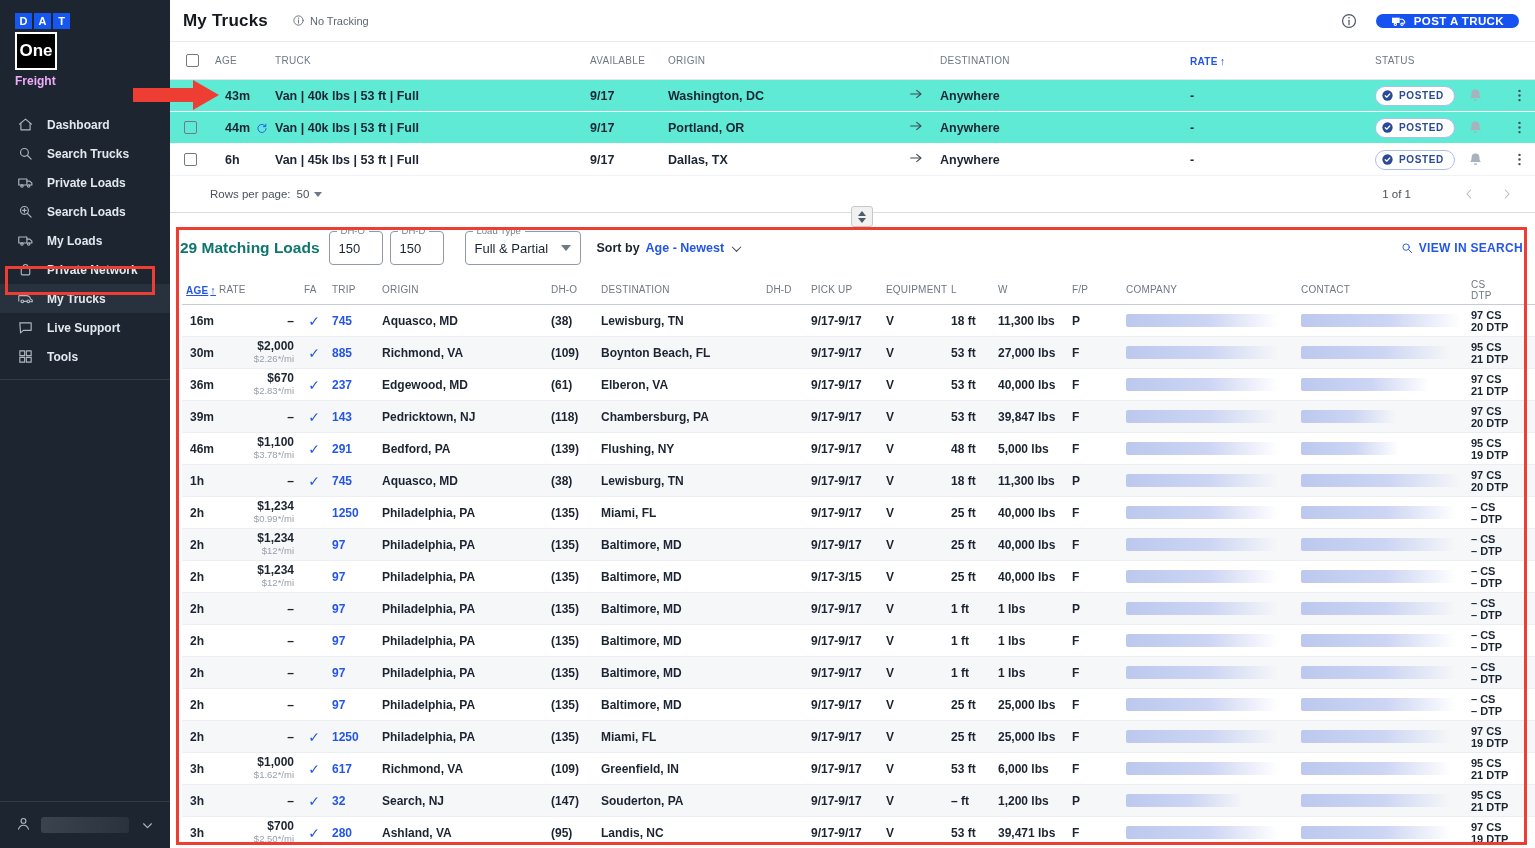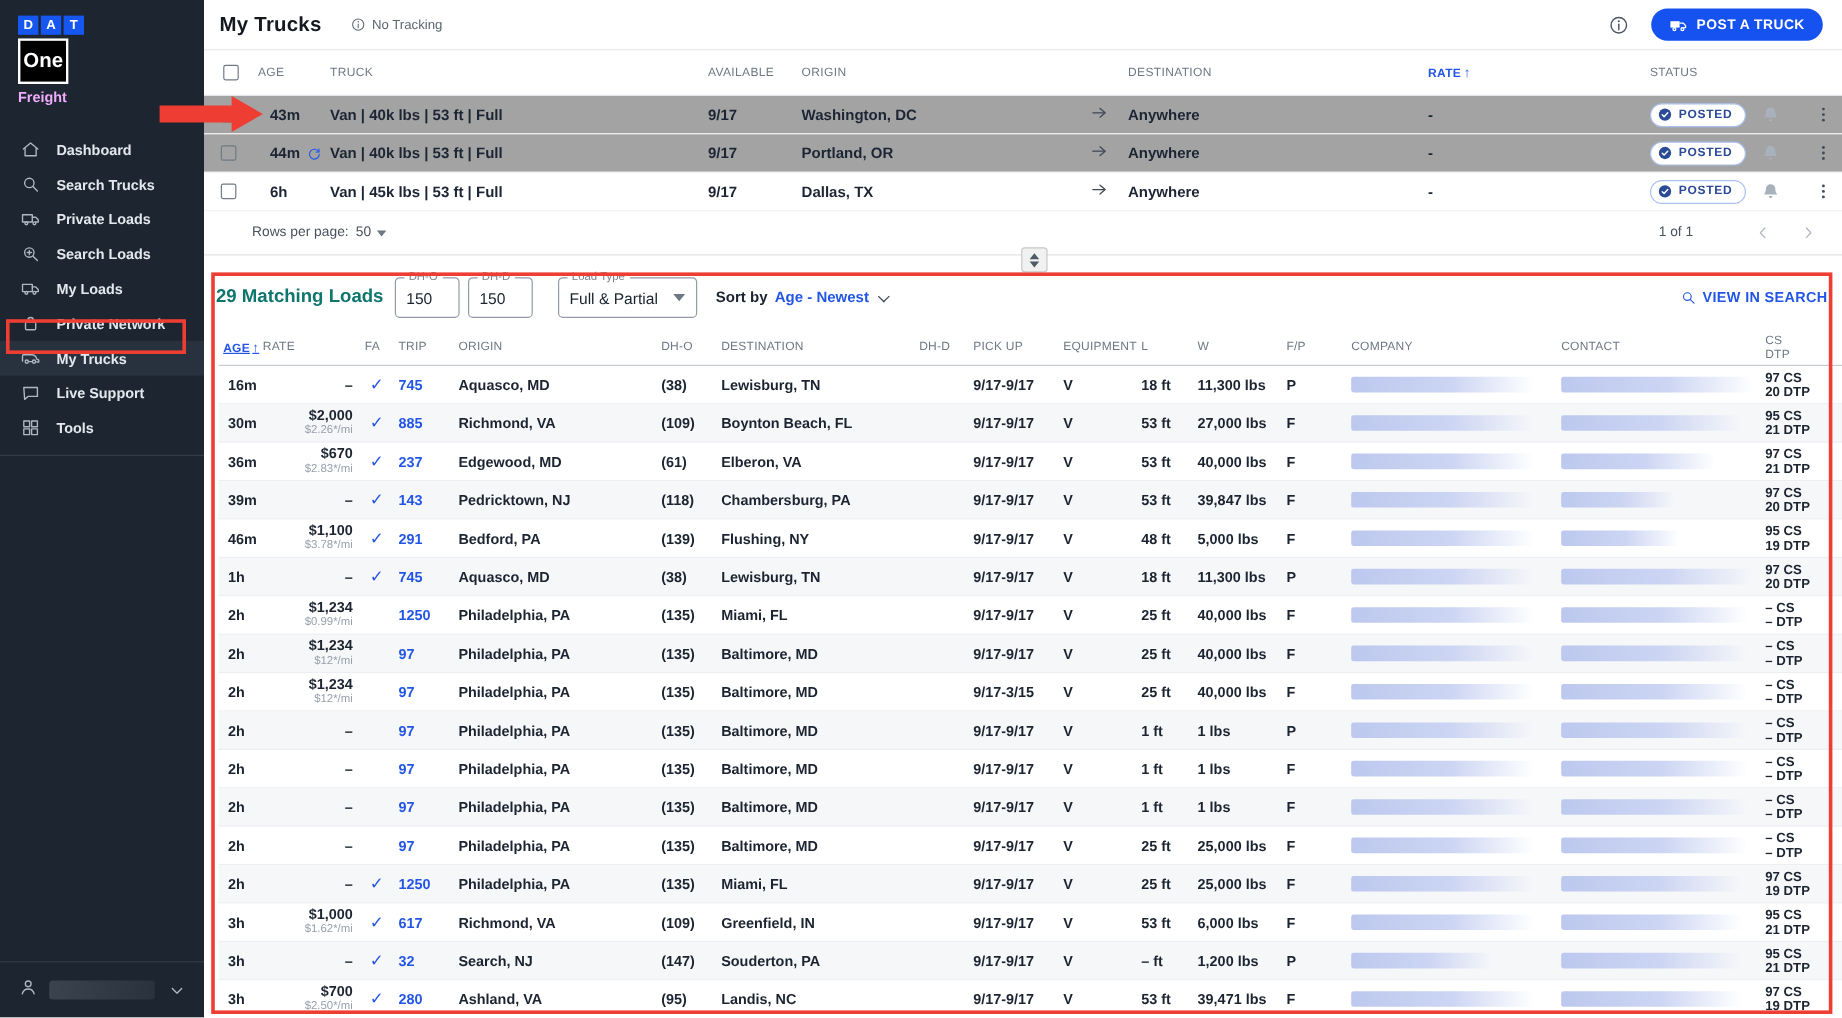--- a/index.html
+++ b/index.html
@@ -30,34 +30,34 @@
   .user-chev { margin-left:auto; width:14px; height:14px; color:#cfd6dd; }
 
   
   .main { position:absolute; left:170px; top:0; width:1365px; height:848px; background:#fff; overflow:hidden; }
   .topbar { height:42px; border-bottom:1px solid #e7e9ed; display:flex; align-items:center; padding:0 16px 0 13px; }
   .page-title { font-size:17px; font-weight:800; color:#14191f; margin:0; letter-spacing:.2px; }
   .no-tracking { display:flex; align-items:center; gap:5px; margin-left:24px; color:#5d6670; font-size:11px; }
   .no-tracking .svgi { width:13px; height:13px; color:#5d6670; }
   .topbar-spacer { flex:1; }
   .topbar-info { width:18px; height:18px; color:#4b5563; margin-right:18px; cursor:pointer; }
-  .post-truck-btn { height:27px; border:none; border-radius:14px; background:#1652f0; color:#fff;
+  .post-truck-btn { height:14px; border:none; border-radius:14px; background:#1652f0; color:#fff;
     font-family:inherit; font-size:11.5px; font-weight:700; letter-spacing:.4px; padding:0 15px;
     display:flex; align-items:center; gap:7px; cursor:pointer; }
   .post-truck-btn .svgi { width:16px; height:16px; color:#fff; }
 
   
   .trucks-head, .truck-row { display:grid;
     grid-template-columns:40px 60px 315px 78px 240px 32px 250px 185px 86px 34px 12px 30px; align-items:center; }
   .trucks-head { height:38px; color:#6e7884; font-size:10px; letter-spacing:.3px; border-bottom:1px solid #e3e6ea; }
   .trucks-head .hc { padding-left:5px; }
   .hc-rate { color:#2356e6; font-weight:700; }
   .sort-arrow { color:#2356e6; font-weight:700; font-size:11px; margin-left:2px; }
   .truck-row { height:32px; border-bottom:1px solid #f0f2f6; background:#fff; }
-  .truck-row.hl { background:#a3a3a3; border-bottom:1px solid #fff; }
+  .truck-row.hl { background:#5eead4; border-bottom:1px solid #fff; }
   .tc { padding-left:5px; font-size:12.5px; font-weight:700; color:#1c2533; }
   .tc-check, .hc-check { display:flex; justify-content:center; padding-left:0; }
   .cbx { width:13px; height:13px; border:1.6px solid #717a85; border-radius:2px; background:transparent; cursor:pointer; }
   .tc-age { display:flex; align-items:center; gap:5px; padding-left:15px; }
   .hc-age { padding-left:15px; }
   .refresh-ic { width:14px; height:14px; color:#2356e6; }
   .tc-arrow { color:#3e4754; }
   .tc-arrow .svgi { width:16px; height:16px; }
   .posted-badge { display:inline-flex; align-items:center; gap:5px; height:20px; padding:0 10px 0 5px;
     border:1px solid #a9c0ee; border-radius:11px; color:#2a4a96; font-size:10px; font-weight:700;

